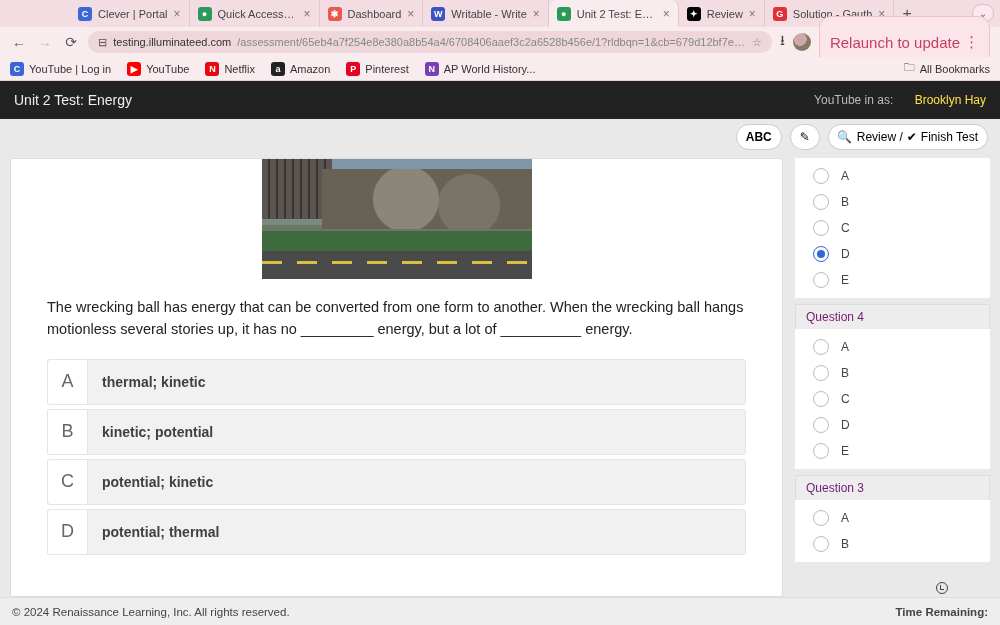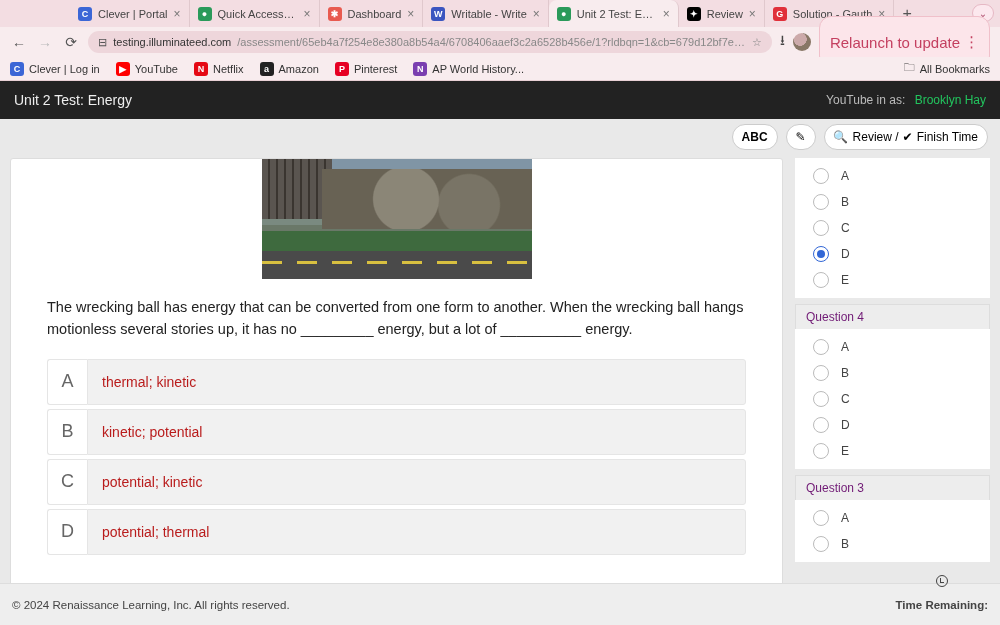--- a/index.html
+++ b/index.html
@@ -39,57 +39,57 @@
   .bm { display: flex; align-items: center; gap: 5px; cursor:pointer; }
   .bm .bic { width: 14px; height: 14px; border-radius: 3px; display:flex; align-items:center; justify-content:center; font-size:9px; font-weight:bold; color:#fff; }
   .bm-right { margin-left:auto; display:flex; align-items:center; gap:5px; }
 
   
   .page { position: absolute; top: 81px; left: 0; right: 0; bottom: 0; background: #e9e9e9; }
 
   
   .ahdr { background: #222; color: #eee; height: 38px; display: flex; align-items: center; padding: 0 14px; font-size: 14px; }
   .ahdr .signed { margin-left: auto; font-size: 12px; color: #bbb; }
-  .ahdr .uname { color: #22c55e; margin-left: 6px; }
+  .ahdr .uname { color: #fde047; margin-left: 18px; }
 
   
   .tbar { height: 35px; display: flex; align-items: center; justify-content: flex-end; padding: 0 12px; gap: 8px; background:#e9e9e9; }
   .btn { background: #fff; border: 1px solid #ccc; border-radius: 13px; padding: 5px 9px; font-size: 12px; display:flex; align-items:center; gap:4px; cursor:pointer; }
   .btn .b { font-weight:bold; }
 
   
   .mainwrap { position:absolute; top:73px; left:0; right:0; bottom:28px; padding: 4px 10px 0 10px; display:flex; gap:12px; }
   .qpanel { flex:1; background:#fff; border:1px solid #ddd; border-radius:3px; padding: 0 36px 36px 36px; overflow:hidden; position:relative; }
   .qimg { width: 270px; height: 120px; margin: 0 auto 18px auto; position:relative; overflow:hidden; background:#6a7a70; }
   .qimg .sky { position:absolute; inset:0; background:linear-gradient(#8095a5 0 30%, #7a8a80 30% 55%, #6a7868 55% 70%, #556050 70% 100%); }
   .qimg .road { position:absolute; left:0; right:0; bottom:0; height:28px; background:#4a4a4a; }
   .qimg .road::after{content:"";position:absolute;left:0;right:0;top:10px;height:3px;background:repeating-linear-gradient(90deg,#d8c040 0 20px, transparent 20px 35px);}
   .qimg .grass { position:absolute; left:0; right:0; bottom:28px; height:20px; background:#3e6a3e; }
   .qimg .bldg { position:absolute; left:0; top:0; width:70px; height:60px; background:repeating-linear-gradient(90deg,#5a5550 0 6px,#3a3530 6px 8px), #4a4540; }
   .qimg .rub { position:absolute; left:60px; right:0; top:10px; height:60px; background:radial-gradient(circle at 40% 50%, #8a8578 0 25%, transparent 26%), radial-gradient(circle at 70% 60%, #7a7568 0 20%, transparent 21%), #6a6558; filter:contrast(110%);}
   .qtext { font-size: 14.5px; color:#222; line-height:1.5; margin-bottom: 18px; }
   .choices { display:flex; flex-direction:column; gap:4px; }
   .choice { display:flex; align-items:stretch; }
   .choice .letter { width:40px; background:#fff; border:1px solid #e5e5e5; border-right:none; display:flex; align-items:center; justify-content:center; font-size:18px; color:#666; border-radius:3px 0 0 3px; }
-  .choice .ctext { flex:1; background:#f1f1f1; border:1px solid #e5e5e5; padding: 14px 14px; font-size:14px; color:#b91c1c; border-radius:0 3px 3px 0; }
+  .choice .ctext { flex:1; background:#f1f1f1; border:1px solid #e5e5e5; padding: 14px 14px; font-size:14px; color:#404040; border-radius:0 3px 3px 0;font-weight:bold; }
 
   
   .side { width:195px; overflow-y:auto; }
   .side-q { background:#fff; border-bottom:6px solid #e9e9e9; }
   .side-q-hd { background:#ededed; padding:5px 10px; font-size:12px; font-weight:400; color:#701a75; border:1px solid #ddd; border-bottom:none; }
   .side-q-body { background:#fff; padding: 5px 0; }
   .side-opt { display:flex; align-items:center; gap:12px; padding:5px 18px; cursor:pointer; }
   .radio { width:16px; height:16px; border:1.5px solid #bbb; border-radius:50%; position:relative; flex:none; }
   .radio.sel { border-color:#3267d6; }
   .radio.sel::after { content:""; position:absolute; inset:3px; background:#3267d6; border-radius:50%; }
   .side-opt .lb { font-size:12px; color:#444; }
   .side .noheader .side-q-body { border-top:none; }
 
   
-  .ftr { position:absolute; left:0; right:0; bottom:0; height:42px; background:#eee; border-top:1px solid #ddd; display:flex; align-items:center; padding:12px 12px; font-size:11.5px; color:#444; }
+  .ftr { position:absolute; left:0; right:0; bottom:0; height:28px; background:#eee; border-top:1px solid #ddd; display:flex; align-items:center; padding:12px 12px; font-size:11.5px; color:#444; }
   .ftr .tr { margin-left:auto; display:flex; align-items:center; gap:12px;flex-direction:column; }
   .clock { width:12px; height:12px; border:1.5px solid #444; border-radius:50%; position:relative; }
   .clock::after { content:""; position:absolute; left:50%; top:50%; width:3px; height:4px; border-left:1.5px solid #444; border-bottom:1.5px solid #444; transform:translate(-50%,-60%);}
 </style>
 </head>
 <body>
 
 <div class="traffic">
   <span class="tl-r"></span>
   <span class="tl-y"></span>
@@ -150,21 +150,21 @@
   <span class="avatar"></span>
   <span class="relaunch">
       <span>Relaunch to update</span>
       <span style="color:#c44060;">⋮</span>
     </span>
 </div>
 
 <div class="bmbar" id="bmbar">
     <div class="bm">
       <span class="bic" style="background:#3b66d6">C</span>
-      <span>Clever | Log in</span>
+      <span>YouTube | Log in</span>
     </div>
     <div class="bm">
       <span class="bic" style="background:#ff0000">▶</span>
       <span>YouTube</span>
     </div>
     <div class="bm">
       <span class="bic" style="background:#e50914">N</span>
       <span>Netflix</span>
     </div>
     <div class="bm">
@@ -197,21 +197,21 @@
     <span class="btn">
         <span class="b">ABC</span>
       </span>
     <span class="btn">
         <span>✎</span>
       </span>
     <span class="btn">
       <span style="font-size:12px;">🔍</span>
       <span>Review /</span>
       <span>✔</span>
-      <span>Finish Time</span>
+      <span>Finish Test</span>
     </span>
   </div>
 
   <div class="mainwrap">
     <div class="qpanel">
       <div class="qimg">
         <div class="sky"></div>
           <div class="bldg"></div>
           <div class="rub"></div>
           <div class="grass"></div>

